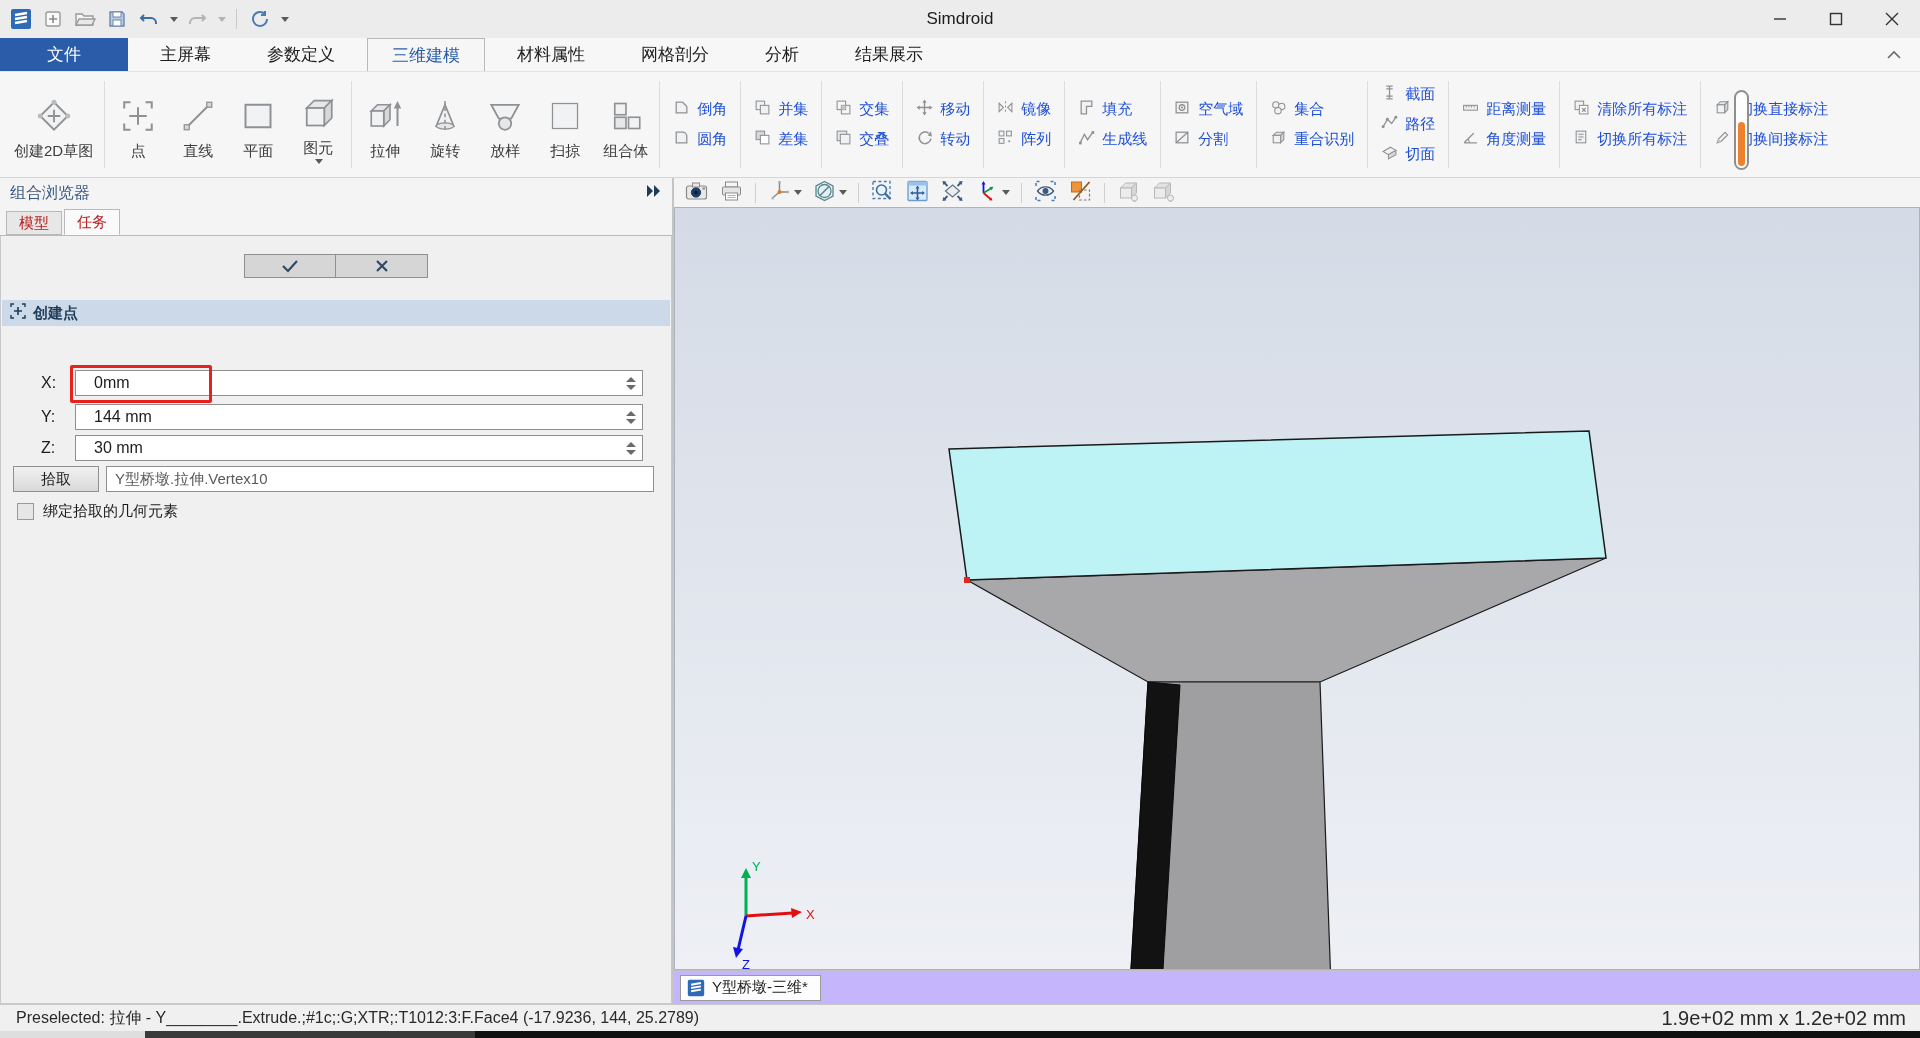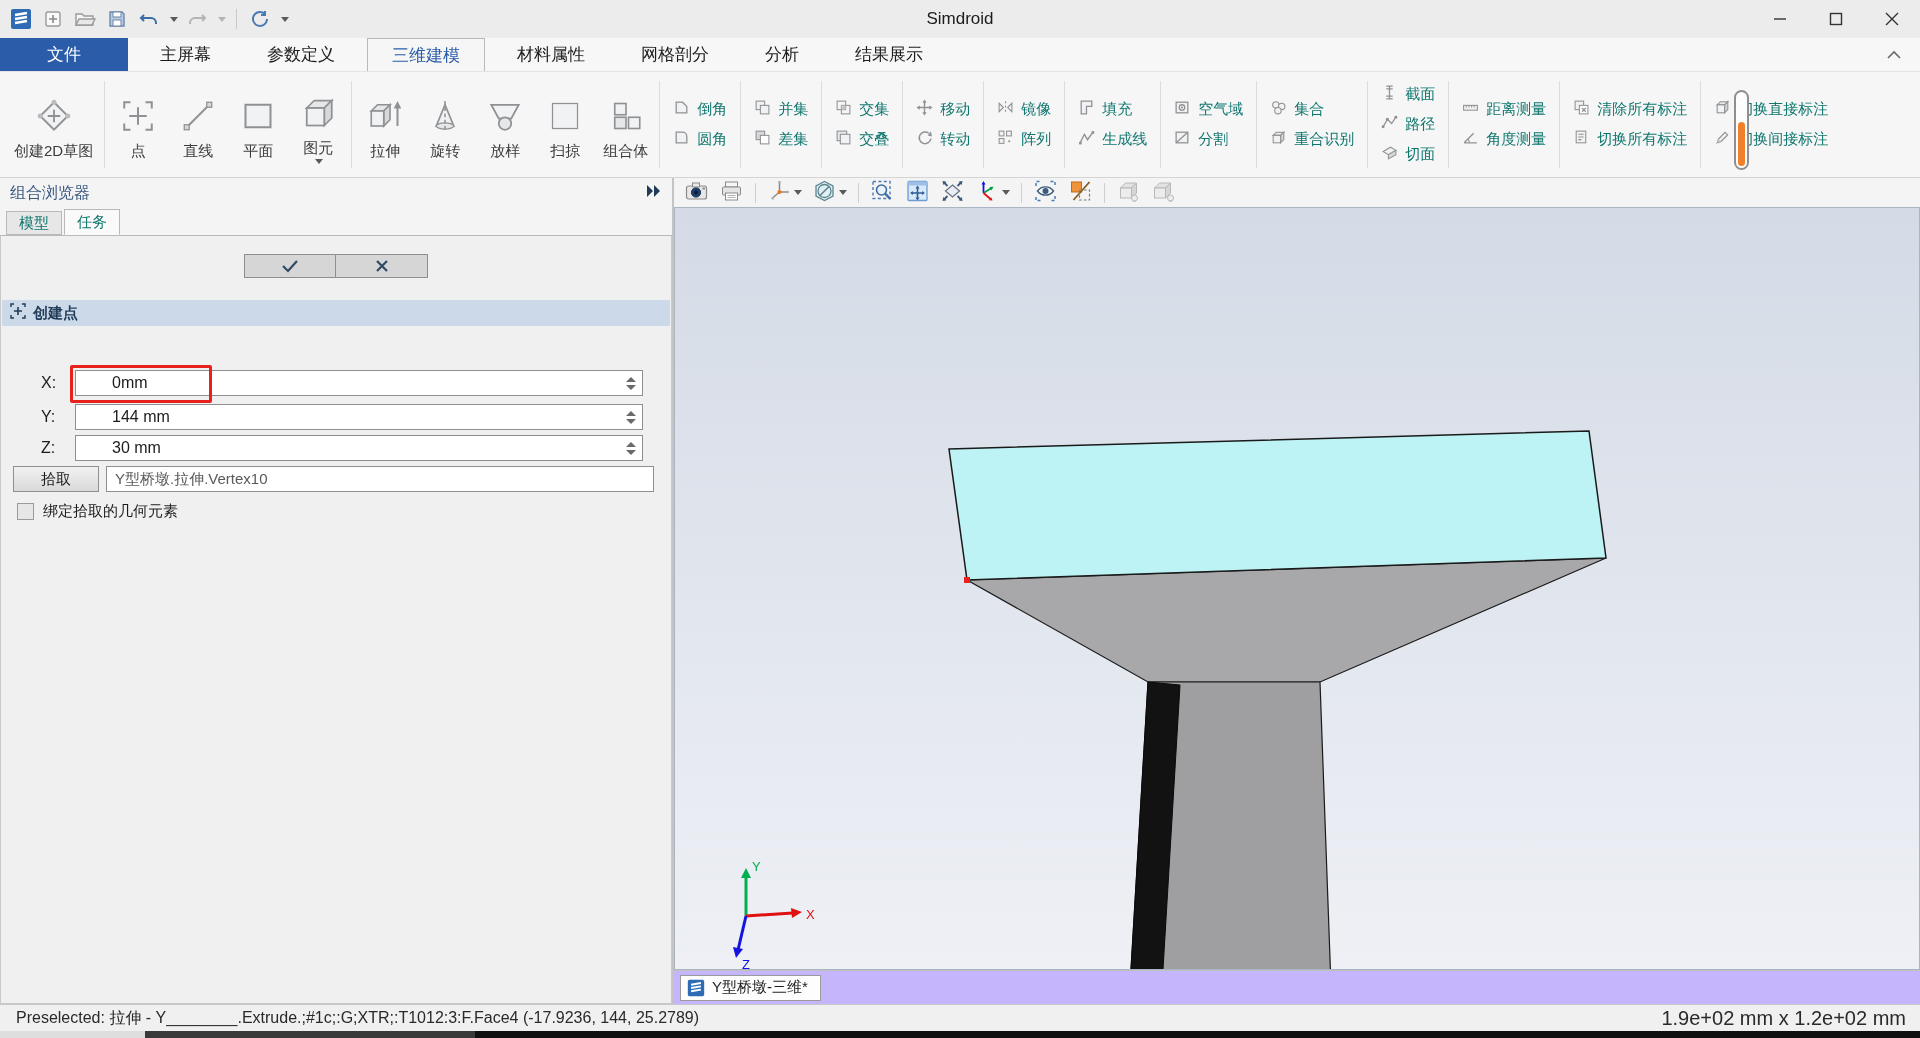--- a/index.html
+++ b/index.html
@@ -26,45 +26,45 @@
   
   .ribbon { position:absolute; left:0; top:72px; width:1920px; height:106px; background:#f6f6f6; border-bottom:1px solid #d5d5d5; display:flex; align-items:stretch; padding:3px 2px 3px 6px; }
   .rib-sep { width:1px; background:#dcdcdc; margin:6px 3px; }
   .big-group { display:flex;align-items:center; }
   .big-item { display:flex; flex-direction:column; align-items:center; justify-content:flex-start; padding:6px 8px 2px 8px; min-width:58px; }
   .big-item .bicon { width:44px; height:46px; display:flex; align-items:center; justify-content:center; }
   .big-item .blabel { font-size:15px; color:#3c3c3c; white-space:nowrap; margin-top:3px; }
   .big-item .bdrop { margin-top:1px; }
   .small-col { display:flex; flex-direction:column; justify-content:center; padding:0 10px; gap:4px; }
   .small-item { display:flex; align-items:center; gap:7px; height:26px; }
-  .small-item .slabel { font-size:15px; color:#0f766e; white-space:nowrap; }
+  .small-item .slabel { font-size:15px; color:#1d4ed8; white-space:nowrap; }
   .rib-scroll { position:absolute; right:3px; top:90px; width:15px; height:80px; border:2px solid #8f8f8f; border-radius:8px; background:#fdfdfd; overflow:hidden; }
   .rib-scroll .fill { position:absolute; left:2px; right:2px; bottom:2px; height:44px; background:#f0812c; border-radius:4px; }
 
   
   .leftpanel { position:absolute; left:0; top:178px; width:672px; height:826px; background:#f4f4f4; }
   .lp-head { height:30px; display:flex; align-items:center; padding:0 10px; }
   .lp-title { font-size:16px; color:#3c5a80; }
   .lp-expand { margin-left:auto; }
   .lp-tabs { height:28px; display:flex; align-items:flex-end; padding-left:6px; border-bottom:1px solid #b9b9b9; }
-  .lp-tab { height:24px; display:flex; align-items:center; padding:0 12px; font-size:15px; color:#0f766e; border:1px solid #b9b9b9; background:#e7e7e7; margin-right:2px; }
+  .lp-tab { height:24px; display:flex; align-items:center; padding:0 12px; font-size:15px; color:#b91c1c; border:1px solid #b9b9b9; background:#e7e7e7; margin-right:2px; }
   .lp-tab.active { background:#fafafa; height:26px; border-bottom:1px solid #fafafa; }
   .lp-body { position:absolute; left:0; top:58px; width:672px; height:768px; background:#f0f0f0; border:1px solid #c9c9c9; border-top:none; }
 
   .confirm-row { position:absolute; left:0; top:18px; width:100%; display:flex; justify-content:center; }
   .cbtn { width:92px; height:24px; background:#d6d6d6; border:1px solid #8f8f8f; display:flex; align-items:center; justify-content:center; }
   .cbtn + .cbtn { border-left:none; }
 
   .section-bar { position:absolute; left:1px; top:64px; width:668px; height:26px; background:#ccd9e8; display:flex; align-items:center; padding-left:8px; gap:7px; }
   .section-title { font-size:15px; color:#1f3b57; font-weight:bold; }
 
   .frow { position:absolute; display:flex; align-items:center; }
   .flabel { width:34px; text-align:left; font-size:16px; color:#1c1c1c; }
   .fieldbox { position:relative; width:568px; height:26px; background:#fff; border:1px solid #8f8f8f; display:flex; align-items:center; }
-  .fieldbox .fval { font-size:16px; color:#1c1c1c; padding-left:36px; }
+  .fieldbox .fval { font-size:16px; color:#1c1c1c; padding-left:18px; }
   .spinner { position:absolute; right:6px; top:0; height:100%; display:flex; flex-direction:column; justify-content:center; gap:3px; }
   .chev { width:0; height:0; border-left:5px solid transparent; border-right:5px solid transparent; }
   .chev.up { border-bottom:5px solid #6a6a6a; }
   .chev.dn { border-top:5px solid #6a6a6a; }
   .red-highlight { position:absolute; left:-6px; top:-6px; width:142px; height:38px; border:3px solid #e8211d; border-radius:2px; pointer-events:none; }
 
   .pick-btn { width:86px; height:26px; background:linear-gradient(#f1f1f1,#d9d9d9); border:1px solid #8f8f8f; font-size:15px; color:#1c1c1c; display:flex; align-items:center; justify-content:center; }
   .pick-field { width:548px; height:26px; background:#fff; border:1px solid #8f8f8f; display:flex; align-items:center; margin-left:7px; }
   .pick-field .fval { font-size:15px; color:#5a5a5a; padding-left:8px; }
 

